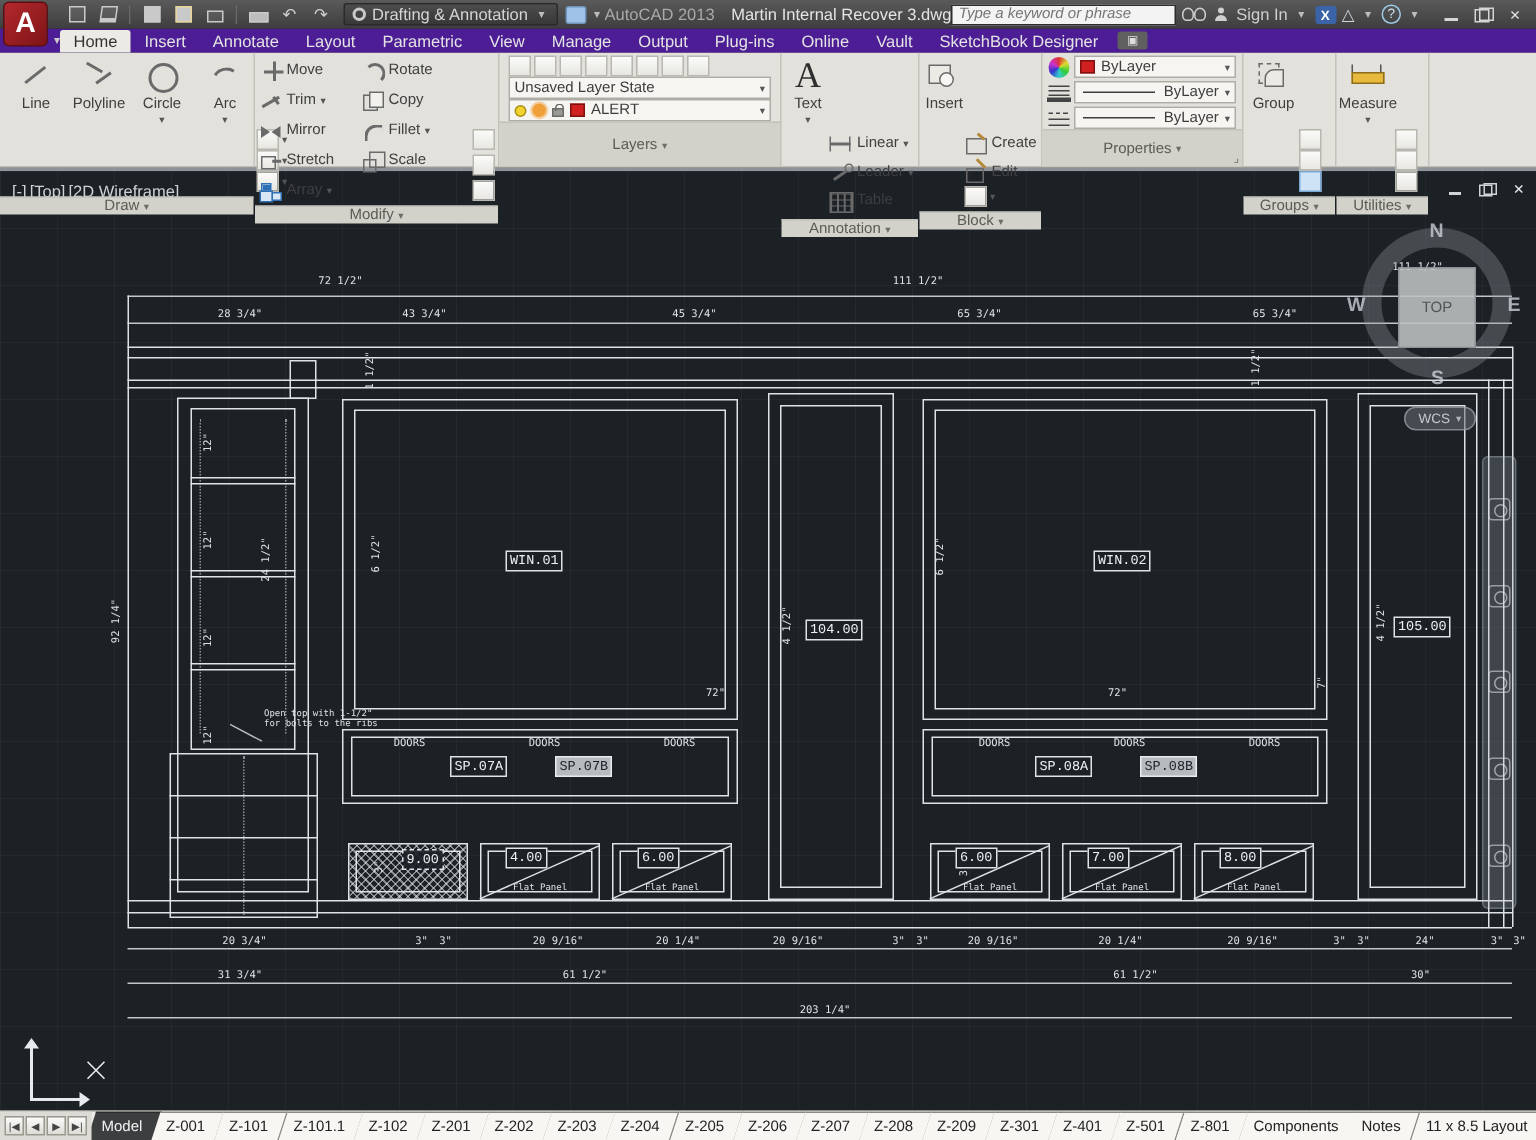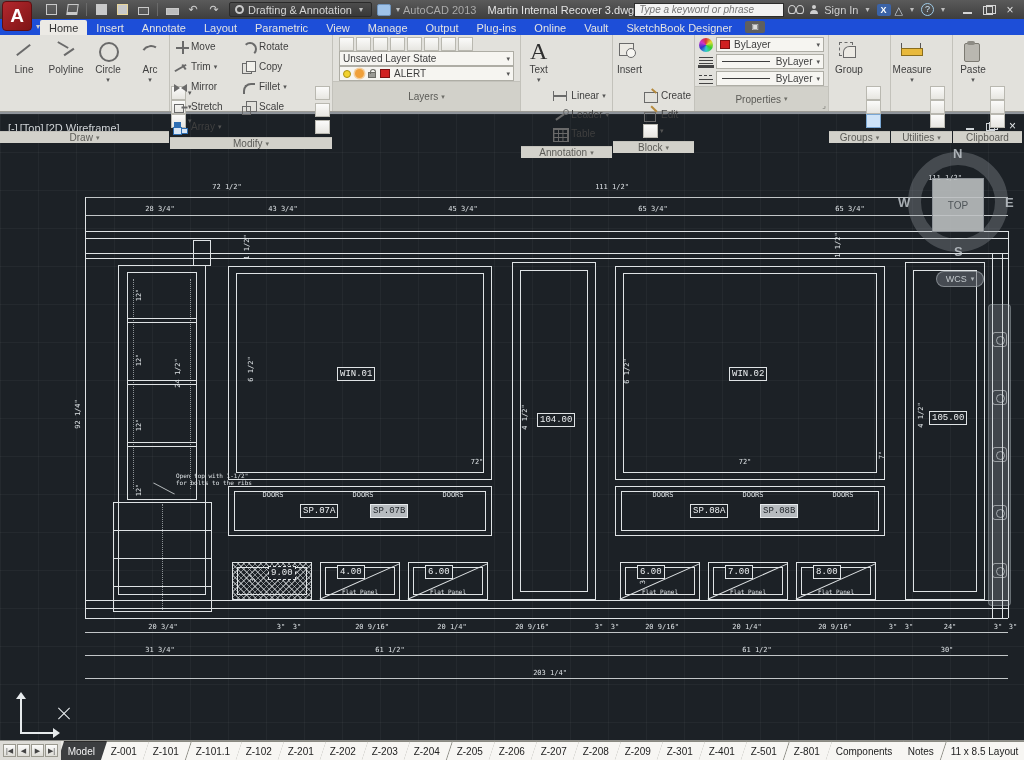--- a/index.html
+++ b/index.html
@@ -44,21 +44,21 @@
   .a360-icon{color:#cfd6de;font-size:11px;line-height:12px;}
   .help-icon{width:13px;height:13px;border:1px solid #9ecbe8;border-radius:50%;color:#cfe6f5;
     font-size:9px;text-align:center;line-height:11px;}
   #win-controls{display:flex;align-items:center;gap:9px;margin:0 8px 0 14px;}
   .wc{width:12px;height:10px;position:relative;}
   .wc-min:before{content:"";position:absolute;left:1px;bottom:1px;width:9px;height:2px;background:#d5d5d5;}
   .wc-restore:before{content:"";position:absolute;left:0;bottom:0;width:8px;height:7px;border:1px solid #d5d5d5;}
   .wc-restore:after{content:"";position:absolute;left:3px;top:0;width:8px;height:7px;border:1px solid #d5d5d5;}
   .wc-close{color:#e0e0e0;font-size:12px;line-height:10px;text-align:center;}
   
-  #tabrow{position:absolute;left:0;top:19px;width:1024px;height:16px;background:#1d4ed8;
+  #tabrow{position:absolute;left:0;top:19px;width:1024px;height:16px;background:#4c1d95;
     display:flex;align-items:flex-end;padding-left:40px;z-index:25;}
   .rtab{padding:2px 9px 1px;font-size:11px;color:#e3e3e3;cursor:default;}
   .rtab.active{background:#eceae5;color:#333;border-radius:2px 2px 0 0;}
   .rtab-extra{width:20px;height:12px;background:#5f5f5f;border-radius:2px;margin:0 0 2px 4px;
     color:#ddd;font-size:8px;text-align:center;line-height:12px;}
   
   #ribbon{position:absolute;left:0;top:35px;width:1024px;height:77px;background:#e2e1dc;
     display:flex;border-bottom:1px solid #9b9a94;z-index:20;}
   .panel{position:relative;height:100%;border-right:1px solid #c3c2bb;display:flex;flex-direction:column;}
   .panel-body{flex:1;display:flex;padding:2px 3px 0;}
@@ -575,43 +575,20 @@
             <div class="sq"></div>
           </div>
         </div>
     </div>
     <div class="panel-label">
       <span>Utilities</span>
         <span class="plabel-caret">▾</span>
       </div>
   </div>
 
-  <div class="panel" style="width:69px;border-right:none">
-    <div class="panel-body">
-      <div class="bigbtn" style="width:34px">
-        <div class="ic ic-paste"></div>
-        <span>Paste</span>
-        <span class="bigcaret">▾</span>
-      </div>
-      <div class="smallcol" id="clipboard-smalls">
-          <div class="sbtn">
-            <div class="sq"></div>
-          </div>
-          <div class="sbtn">
-            <div class="sq"></div>
-          </div>
-          <div class="sbtn">
-            <div class="sq"></div>
-          </div>
-        </div>
-    </div>
-    <div class="panel-label">
-      <span>Clipboard</span>
-      </div>
-  </div>
 </div>
 <div id="ribbon-strip"></div>
 
 <div id="canvas">
   <div id="vp-label">
       <span>[-]</span>
       <span>[Top]</span>
       <span>[2D Wireframe]</span>
     </div>
   <div id="vp-controls">

